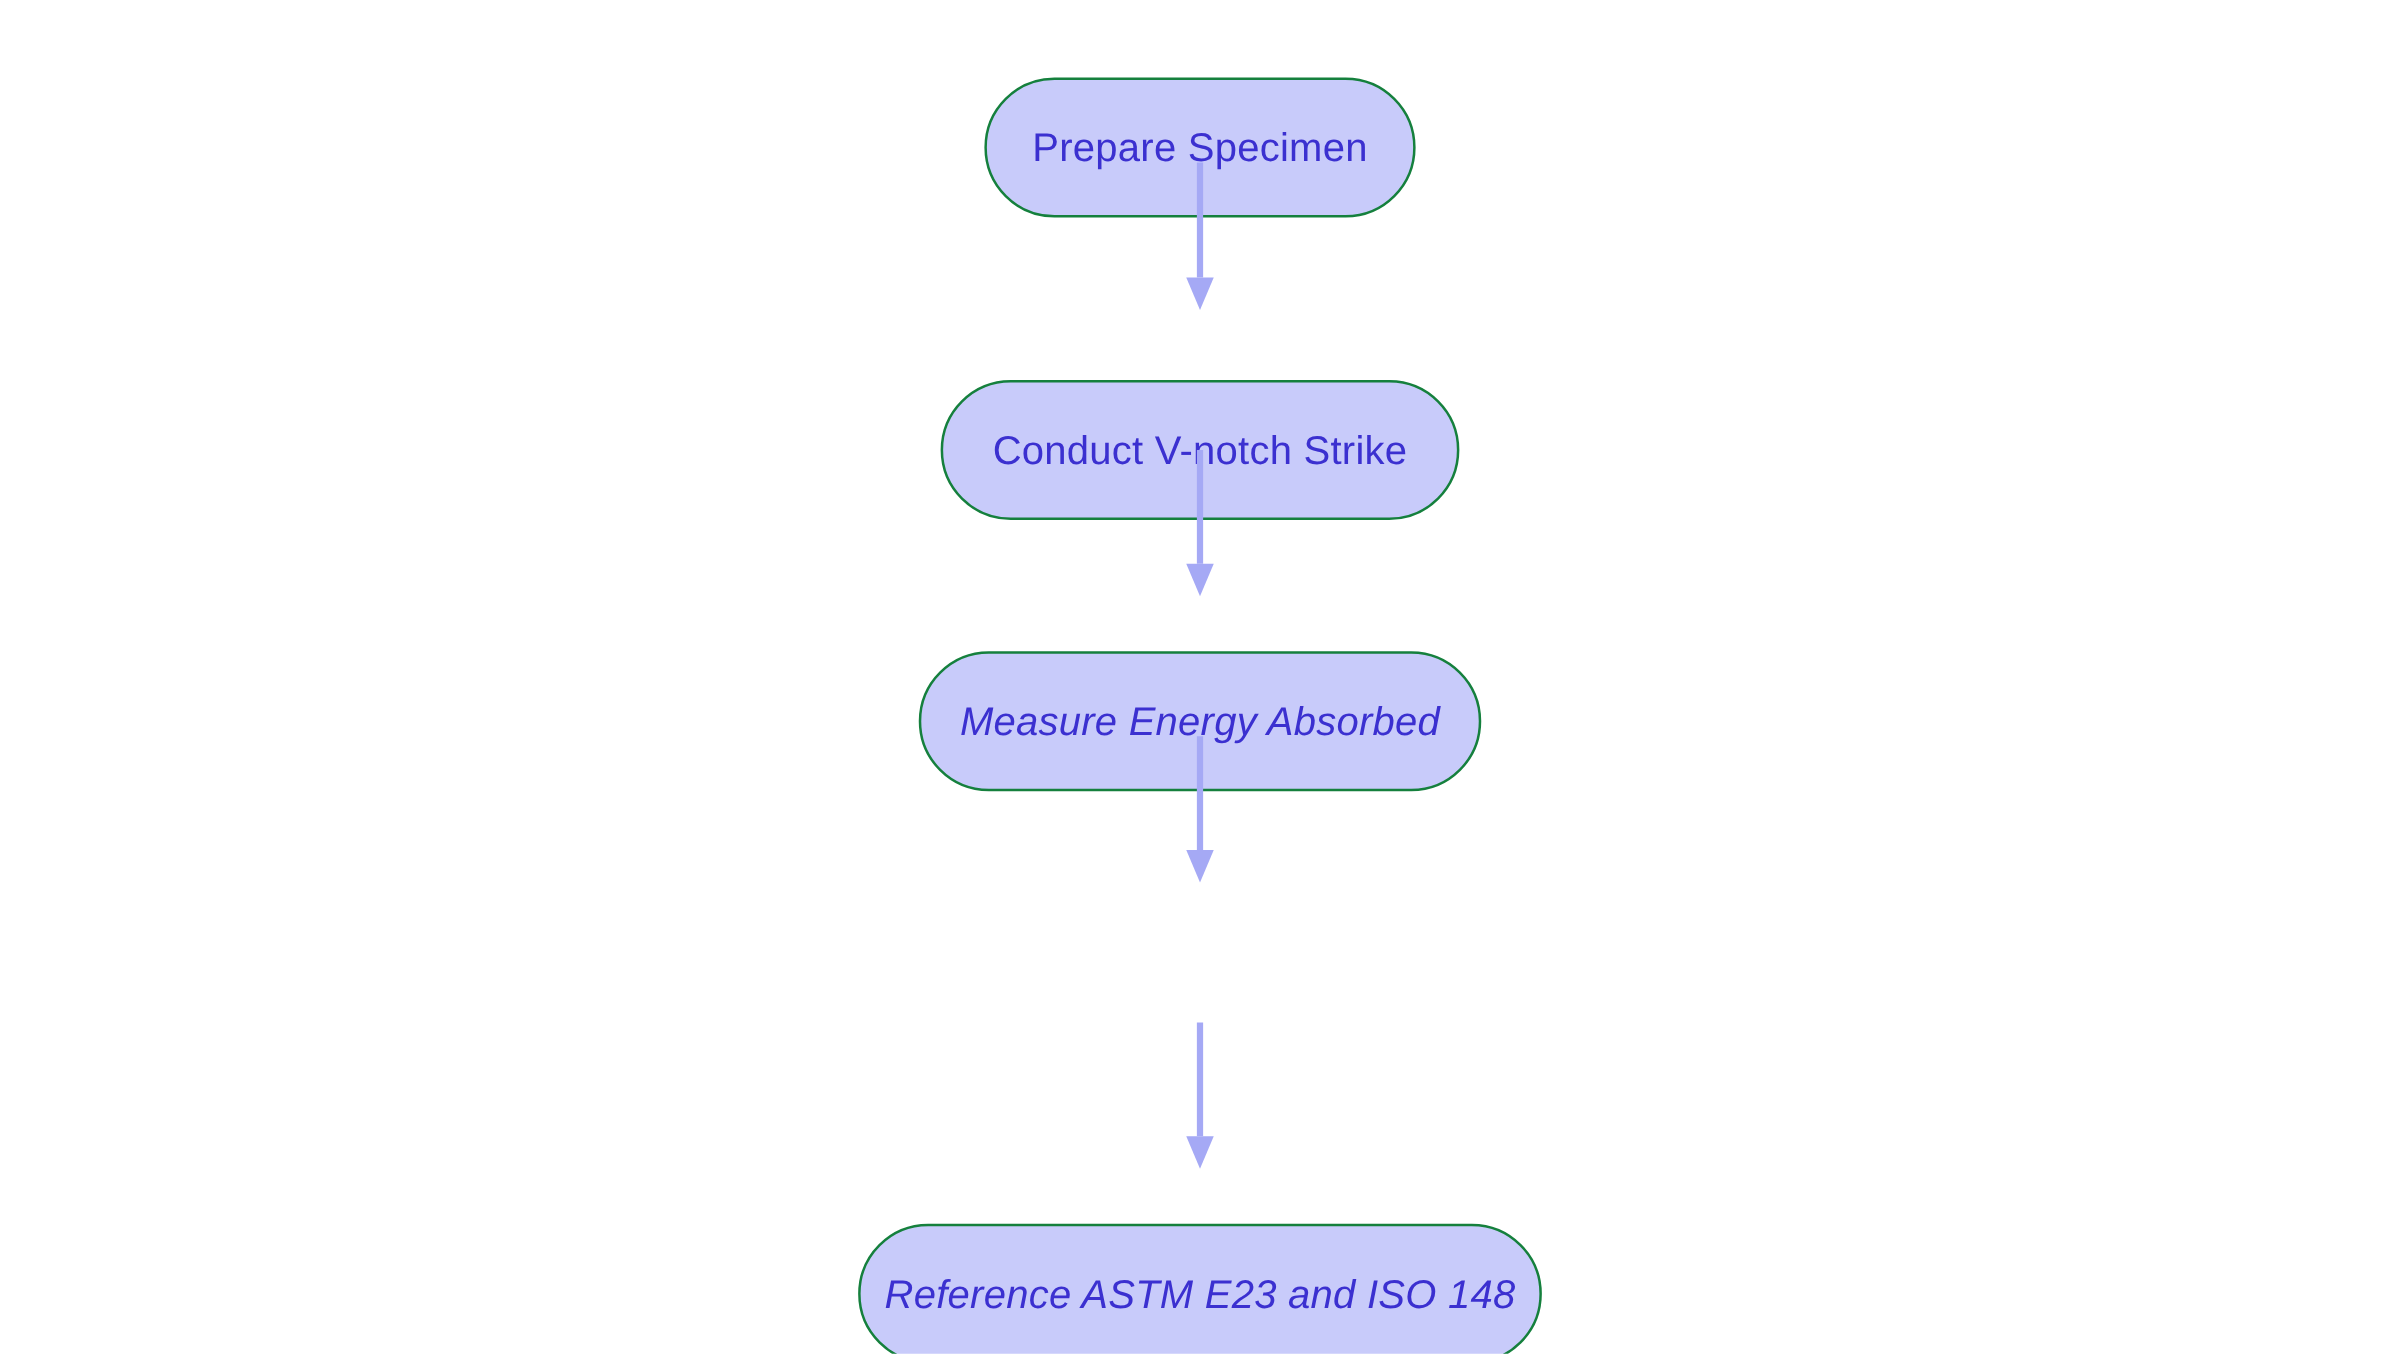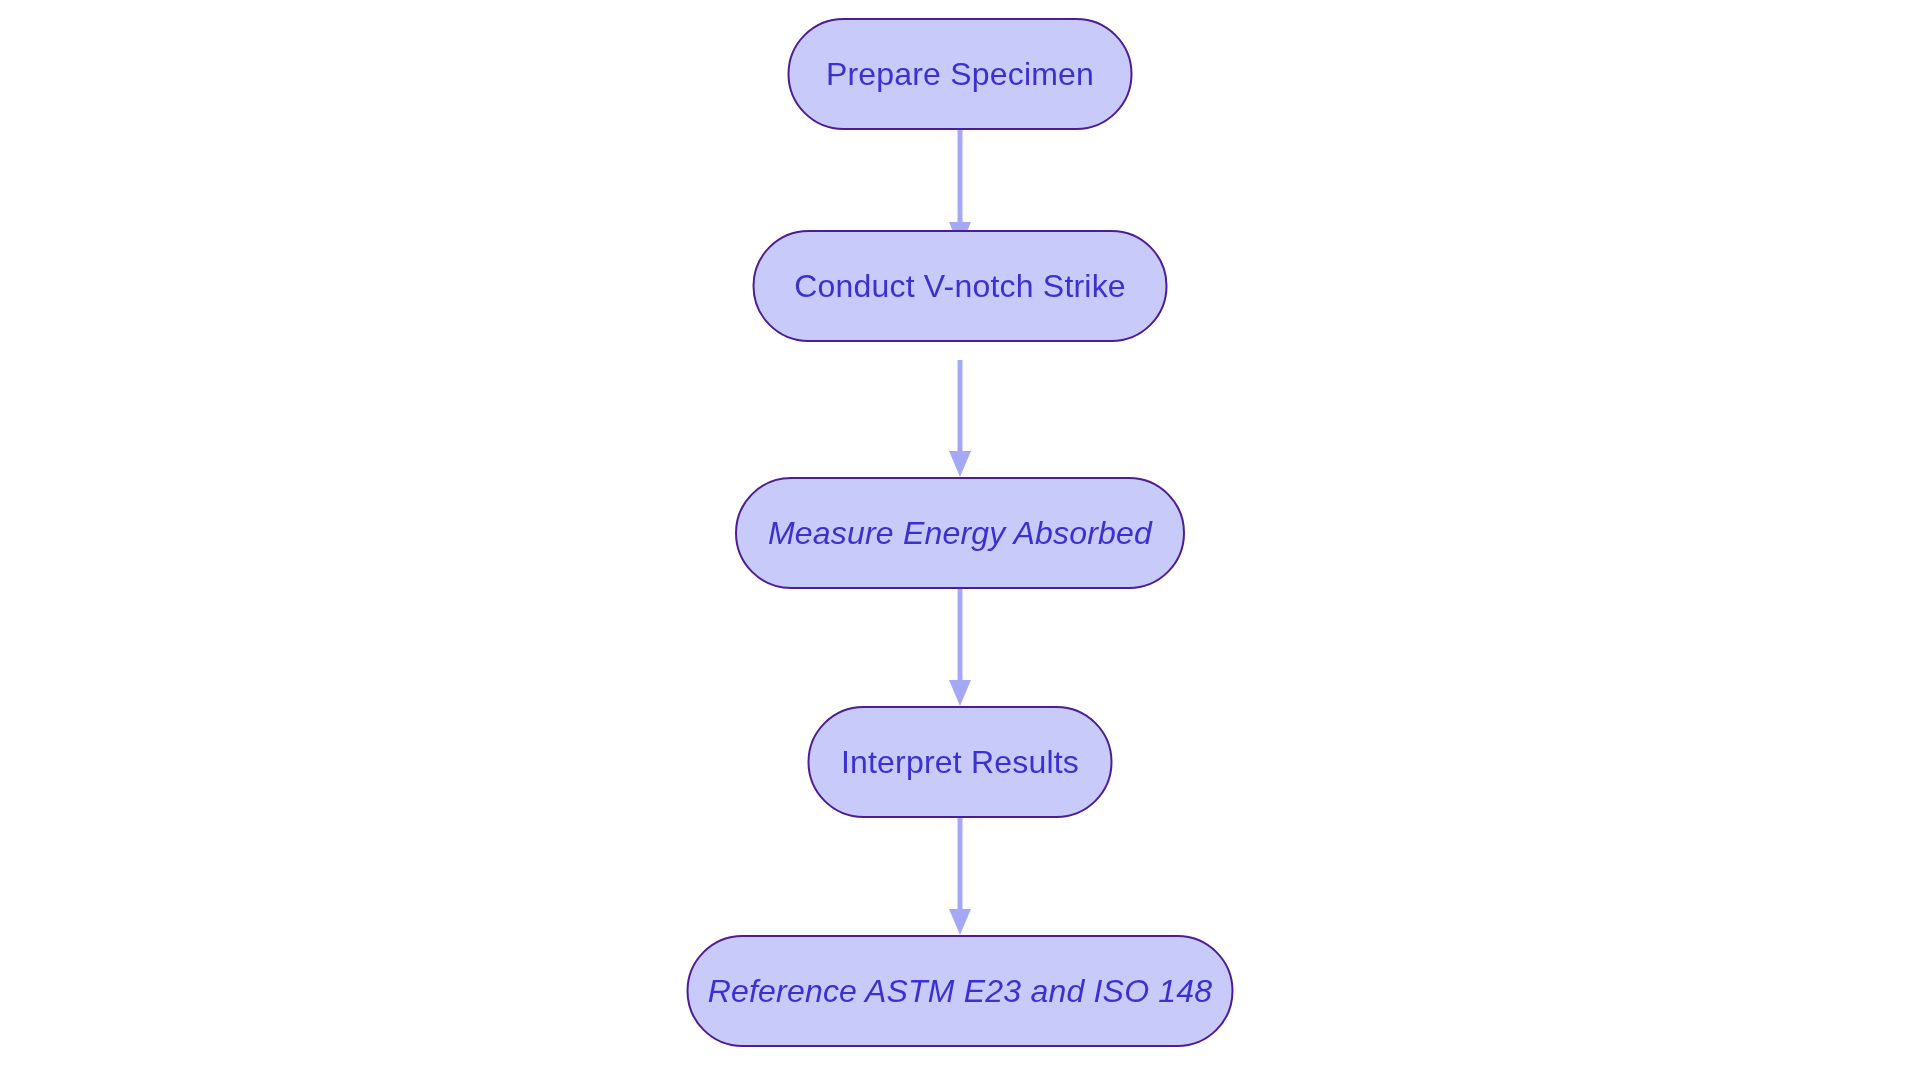--- a/index.html
+++ b/index.html
@@ -22,41 +22,42 @@
     background: #ffffff;
   }
 
   .flow-node {
     position: absolute;
     box-sizing: border-box;
     display: flex;
     align-items: center;
     justify-content: center;
     background: #c8cbfa;
-    border: 2px solid #4c1d95;
+    border: 2px solid #15803d;
     border-radius: 999px;
     height: 112px;
     left: 50%;
     transform: translateX(-50%);
+    margin-top: 44px;
   }
 
   .flow-node .node-label {
     font-family: "Liberation Sans", "DejaVu Sans", sans-serif;
     font-size: 32px;
     font-weight: 400;
     color: #3b30d0;
     letter-spacing: 0.2px;
     white-space: nowrap;
     line-height: 1;
     user-select: none;
   }
 
   
   .node-1 { width: 345px; top: 18px; }
-  .node-2 { width: 415px; top: 230px; }
+  .node-2 { width: 415px; top: 260px; }
   .node-3 { width: 450px; top: 477px; font-style: italic; }
   .node-4 { width: 305px; top: 706px; }
   .node-5 { width: 547px; top: 935px; font-style: italic; }
 
   
   .connector {
     position: absolute;
     left: 50%;
     transform: translateX(-50%);
     width: 24px;
@@ -116,23 +117,20 @@
 
   <div class="flow-node node-3">
     <span class="node-label">Measure Energy Absorbed</span>
   </div>
 
   <div class="connector conn-3">
     <div class="conn-line"></div>
     <div class="conn-head"></div>
   </div>
 
-  <div class="flow-node node-4">
-    <span class="node-label">Interpret Results</span>
-  </div>
 
   <div class="connector conn-4">
     <div class="conn-line"></div>
     <div class="conn-head"></div>
   </div>
 
   <div class="flow-node node-5">
     <span class="node-label">Reference ASTM E23 and ISO 148</span>
   </div>
 

